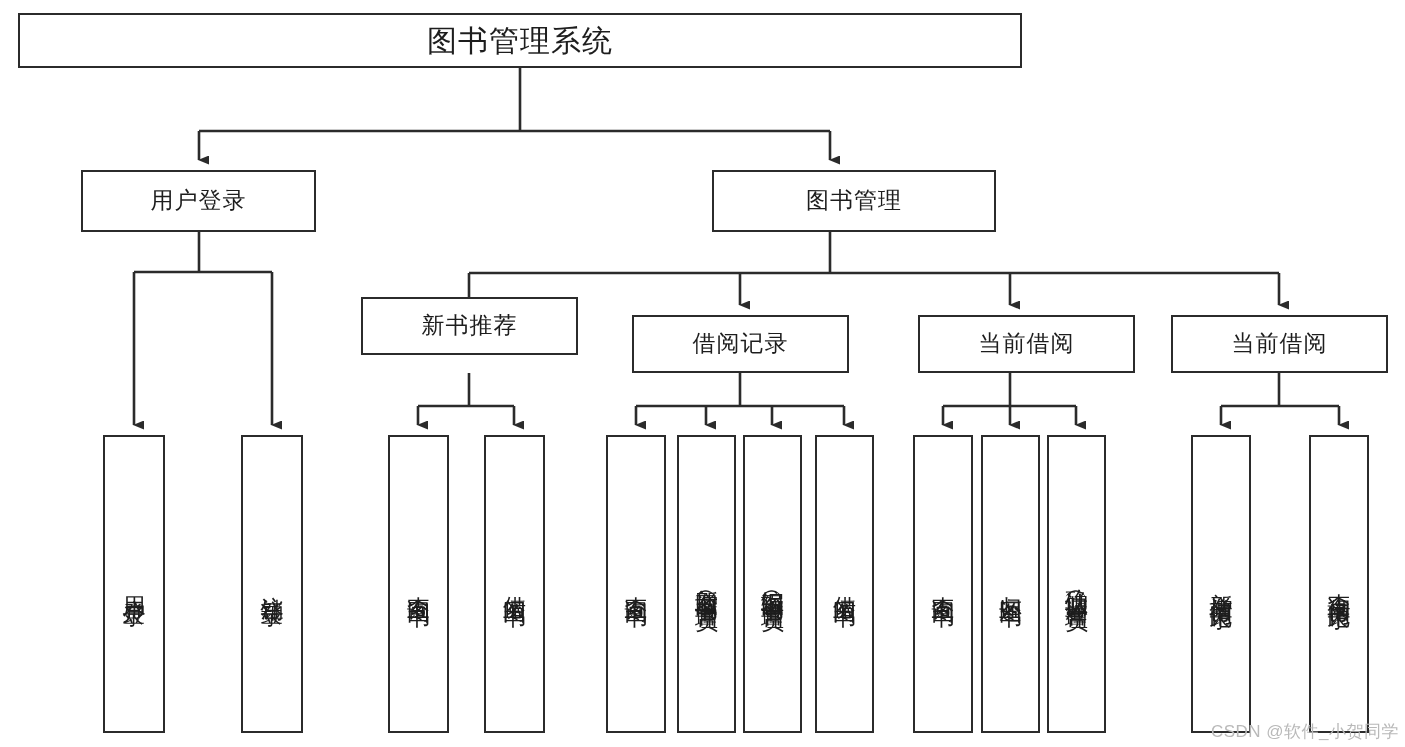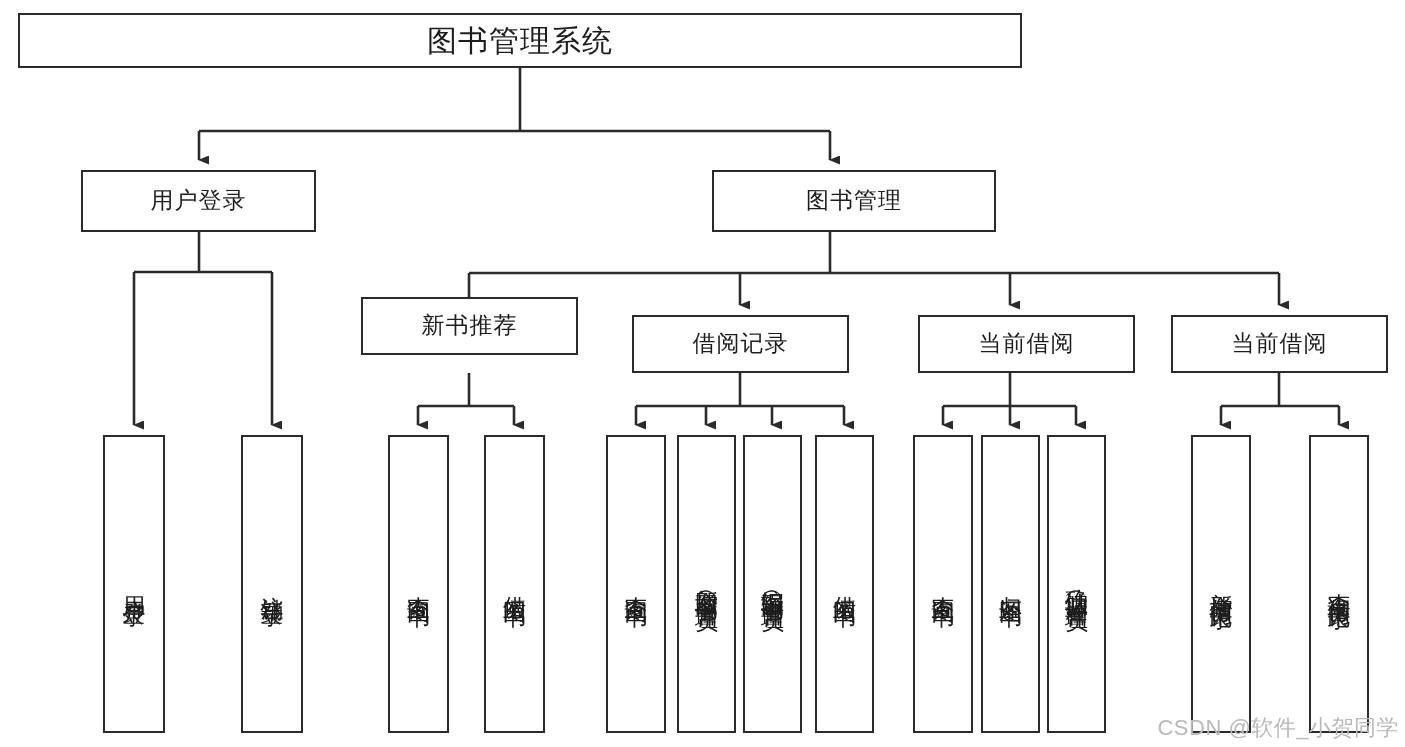--- a/index.html
+++ b/index.html
@@ -51,21 +51,21 @@
   }
   .node.vert .vtxt{
     writing-mode:vertical-rl;
     text-orientation:upright;
     display:block;
   }
   .watermark{
     position:absolute;
     right:6px;
     bottom:4px;
-    font-size:22px;
+    font-size:17px;
     color:#b9b9b9;
     letter-spacing:0.5px;
     white-space:nowrap;
     user-select:none;
   }
 </style>
 </head>
 <body>
 
 <div id="stage">

